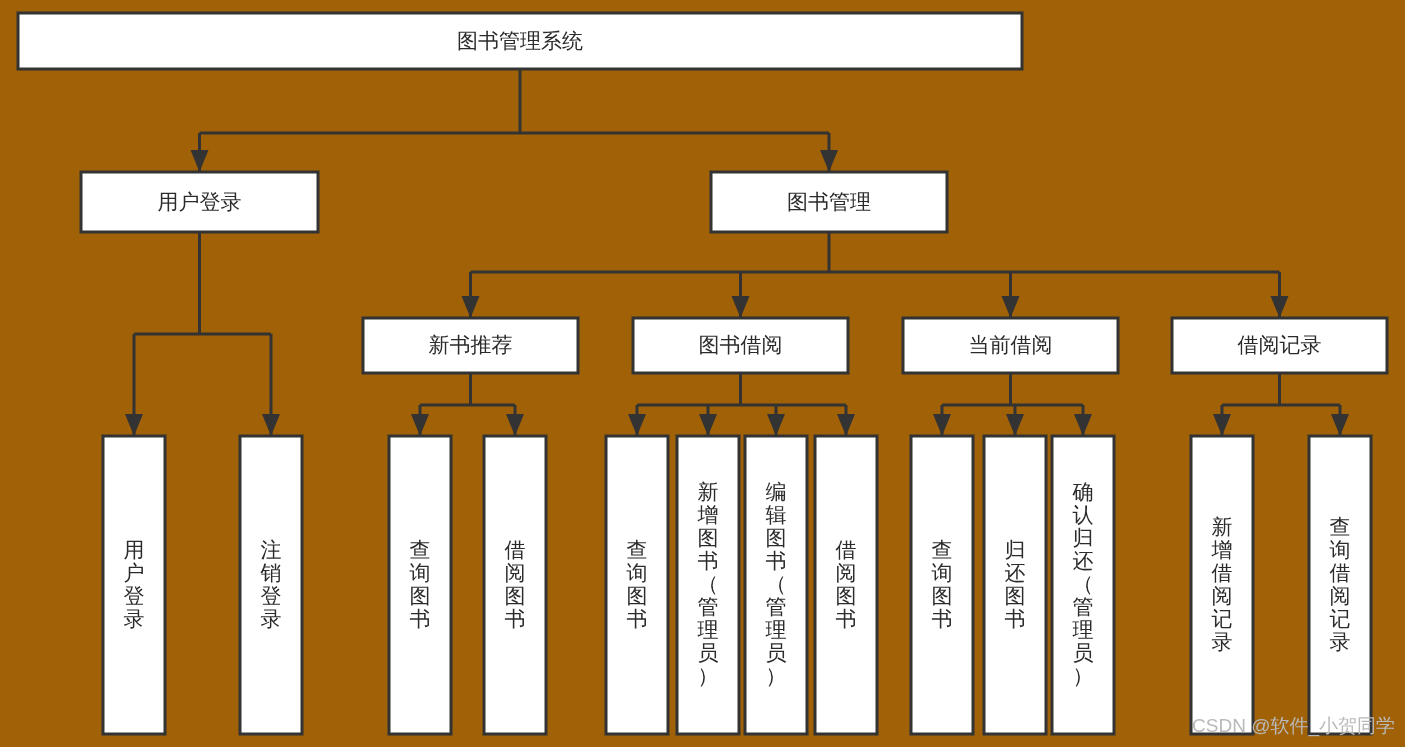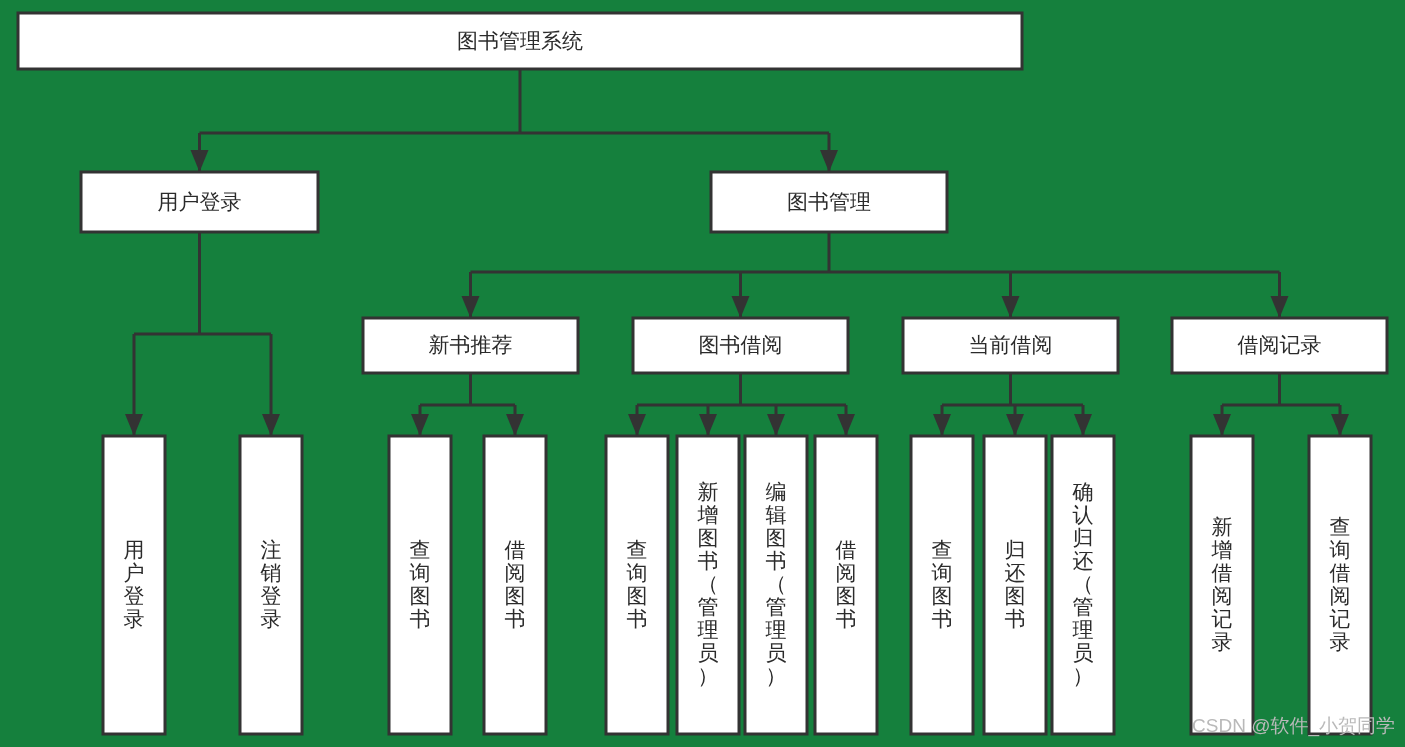--- a/index.html
+++ b/index.html
@@ -11,21 +11,21 @@
   body {
     width: 1405px;
     height: 747px;
     font-family: "Liberation Sans", "DejaVu Sans", sans-serif;
     overflow: hidden;
   }
   #diagram-root {
     position: relative;
     width: 1405px;
     height: 747px;
-    background: #15803d;
+    background: #a16207;
   }
   svg.diagram-canvas {
     position: absolute;
     top: 0;
     left: 0;
     width: 1405px;
     height: 747px;
   }
   .node-box {
     fill: #ffffff;

